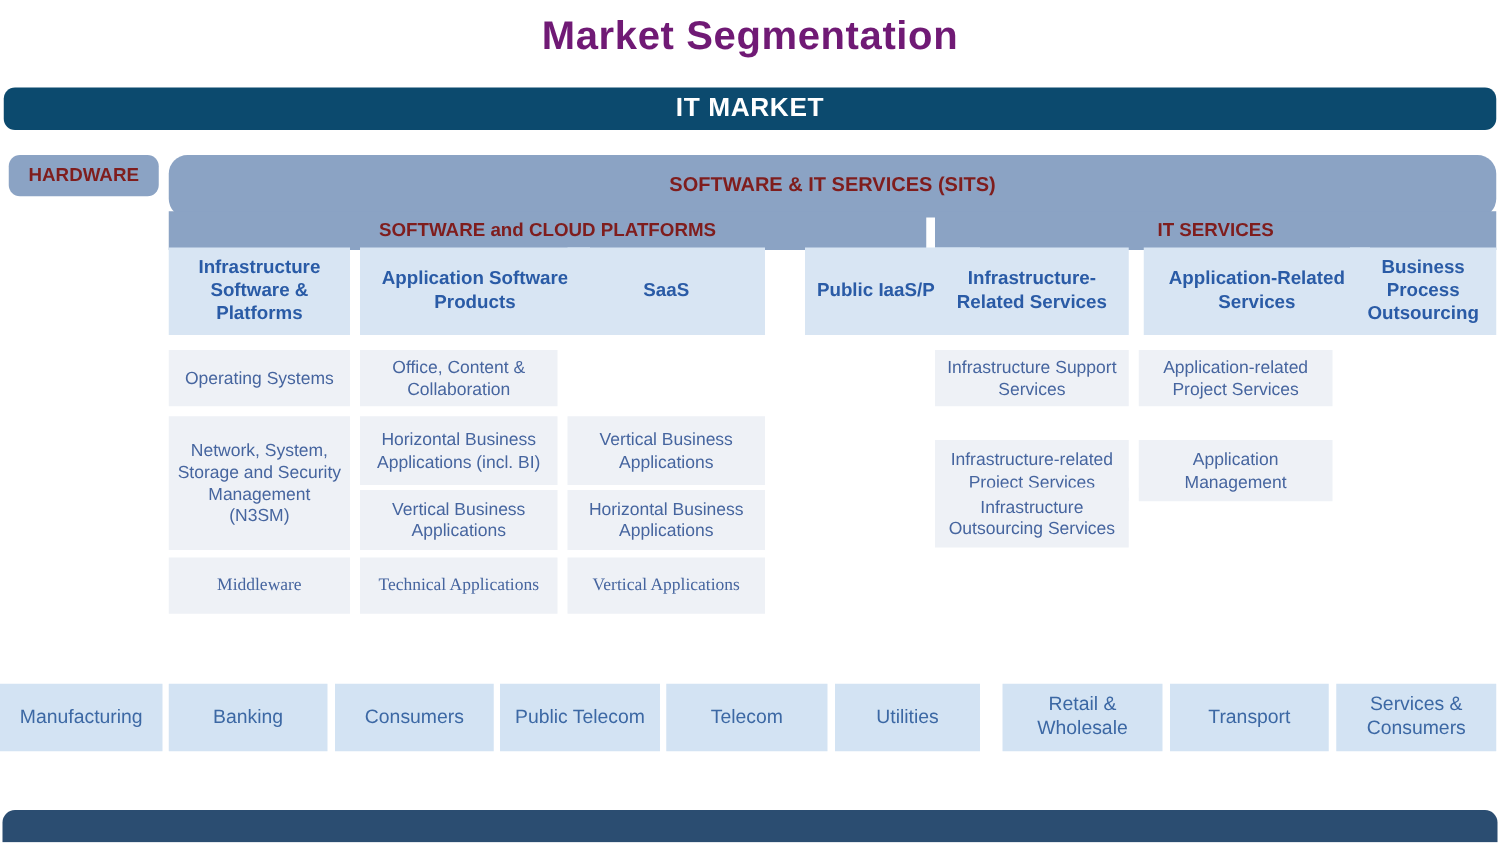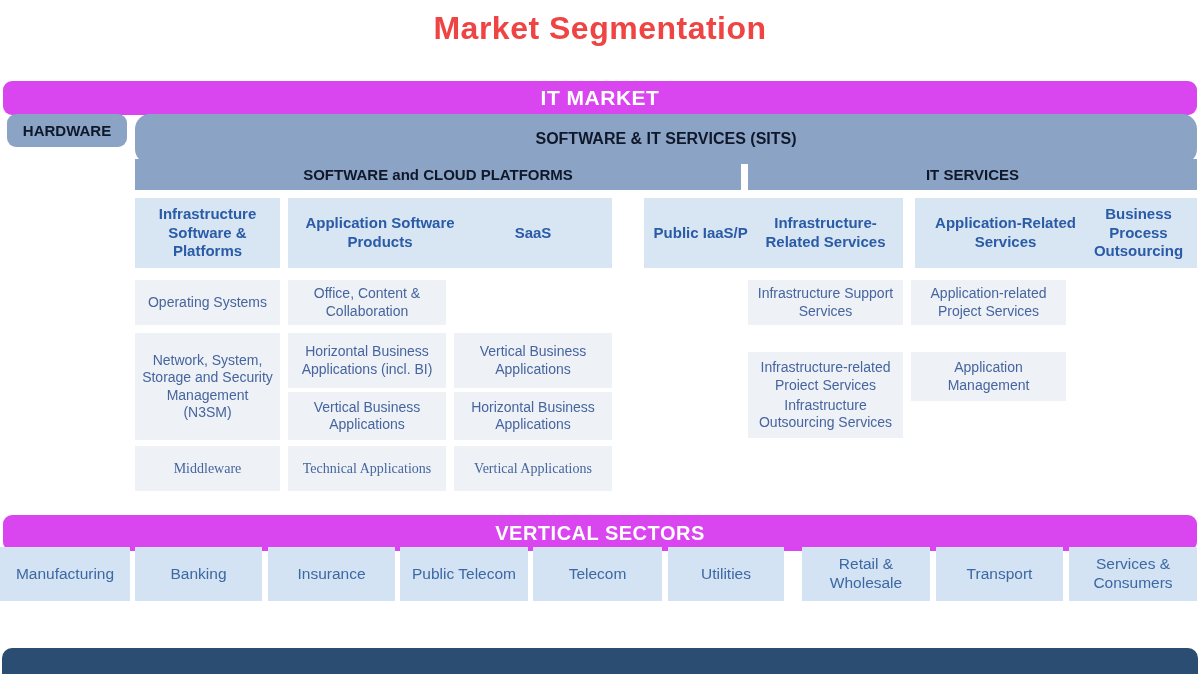--- a/index.html
+++ b/index.html
@@ -4,28 +4,28 @@
 <style>
   html,body{margin:0;padding:0;background:#ffffff;}
   .canvas{
     position:relative;width:1200px;height:674px;overflow:hidden;
     background:#ffffff;
     font-family:"Liberation Sans","DejaVu Sans",sans-serif;
   }
   .title{
     position:absolute;left:0;top:10px;width:1200px;margin:0;
     text-align:center;font-size:32px;font-weight:800;letter-spacing:.5px;
-    color:#ef4444;
+    color:#701a75;
   }
   .bar,.box{
     position:absolute;display:flex;align-items:center;justify-content:center;
     text-align:center;box-sizing:border-box;padding:2px 6px;
   }
-  .navy{background:#d946ef;color:#ffffff;font-weight:bold;border-radius:9px;margin-top:11px;}
-  .midblue{background:#8ba3c4;color:#0f172a;font-weight:bold;}
+  .navy{background:#0c4a6e;color:#ffffff;font-weight:bold;border-radius:9px;}
+  .midblue{background:#8ba3c4;color:#7f1d1d;font-weight:bold;margin-top:10px;}
   .rounded{border-radius:9px;}
   .it-market{left:3px;top:70px;width:1194px;height:34px;font-size:21px;letter-spacing:.5px;}
   .hardware{left:7px;top:114px;width:120px;height:33px;font-size:15px;}
   .sits{left:135px;top:114px;width:1062px;height:50px;font-size:16px;border-radius:15px;}
   .grp-scp{left:135px;top:159px;width:606px;height:31px;font-size:15px;}
   .grp-its{left:748px;top:159px;width:449px;height:31px;font-size:15px;}
   .colhead{
     background:#d8e5f3;color:#2a5ba6;font-weight:bold;font-size:15px;
     line-height:1.25;top:198px;height:70px;
   }
@@ -100,25 +100,24 @@
   <div class="box seg c3 rC">Horizontal Business Applications</div>
   <div class="box seg c3 rD">Vertical Applications</div>
 
   <div class="box seg c5 rA">Infrastructure Support Services</div>
   <div class="box seg c5 rB2">Infrastructure-related Project Services</div>
   <div class="box seg c5 rC2">Infrastructure Outsourcing Services</div>
 
   <div class="box seg c6 rA">Application-related Project Services</div>
   <div class="box seg c6 rB2">Application Management</div>
 
-  <div class="bar navy vs-bar">VERTICAL SECTORS</div>
 
   <div class="box sector s1">Manufacturing</div>
   <div class="box sector s2">Banking</div>
-  <div class="box sector s3">Insurance</div>
+  <div class="box sector s3">Consumers</div>
   <div class="box sector s4">Public Telecom</div>
   <div class="box sector s5">Telecom</div>
   <div class="box sector s6">Utilities</div>
   <div class="box sector s7">Retail &amp; Wholesale</div>
   <div class="box sector s8">Transport</div>
   <div class="box sector s9">Services &amp; Consumers</div>
 
   <div class="bottom-bar"></div>
 
 </div>

